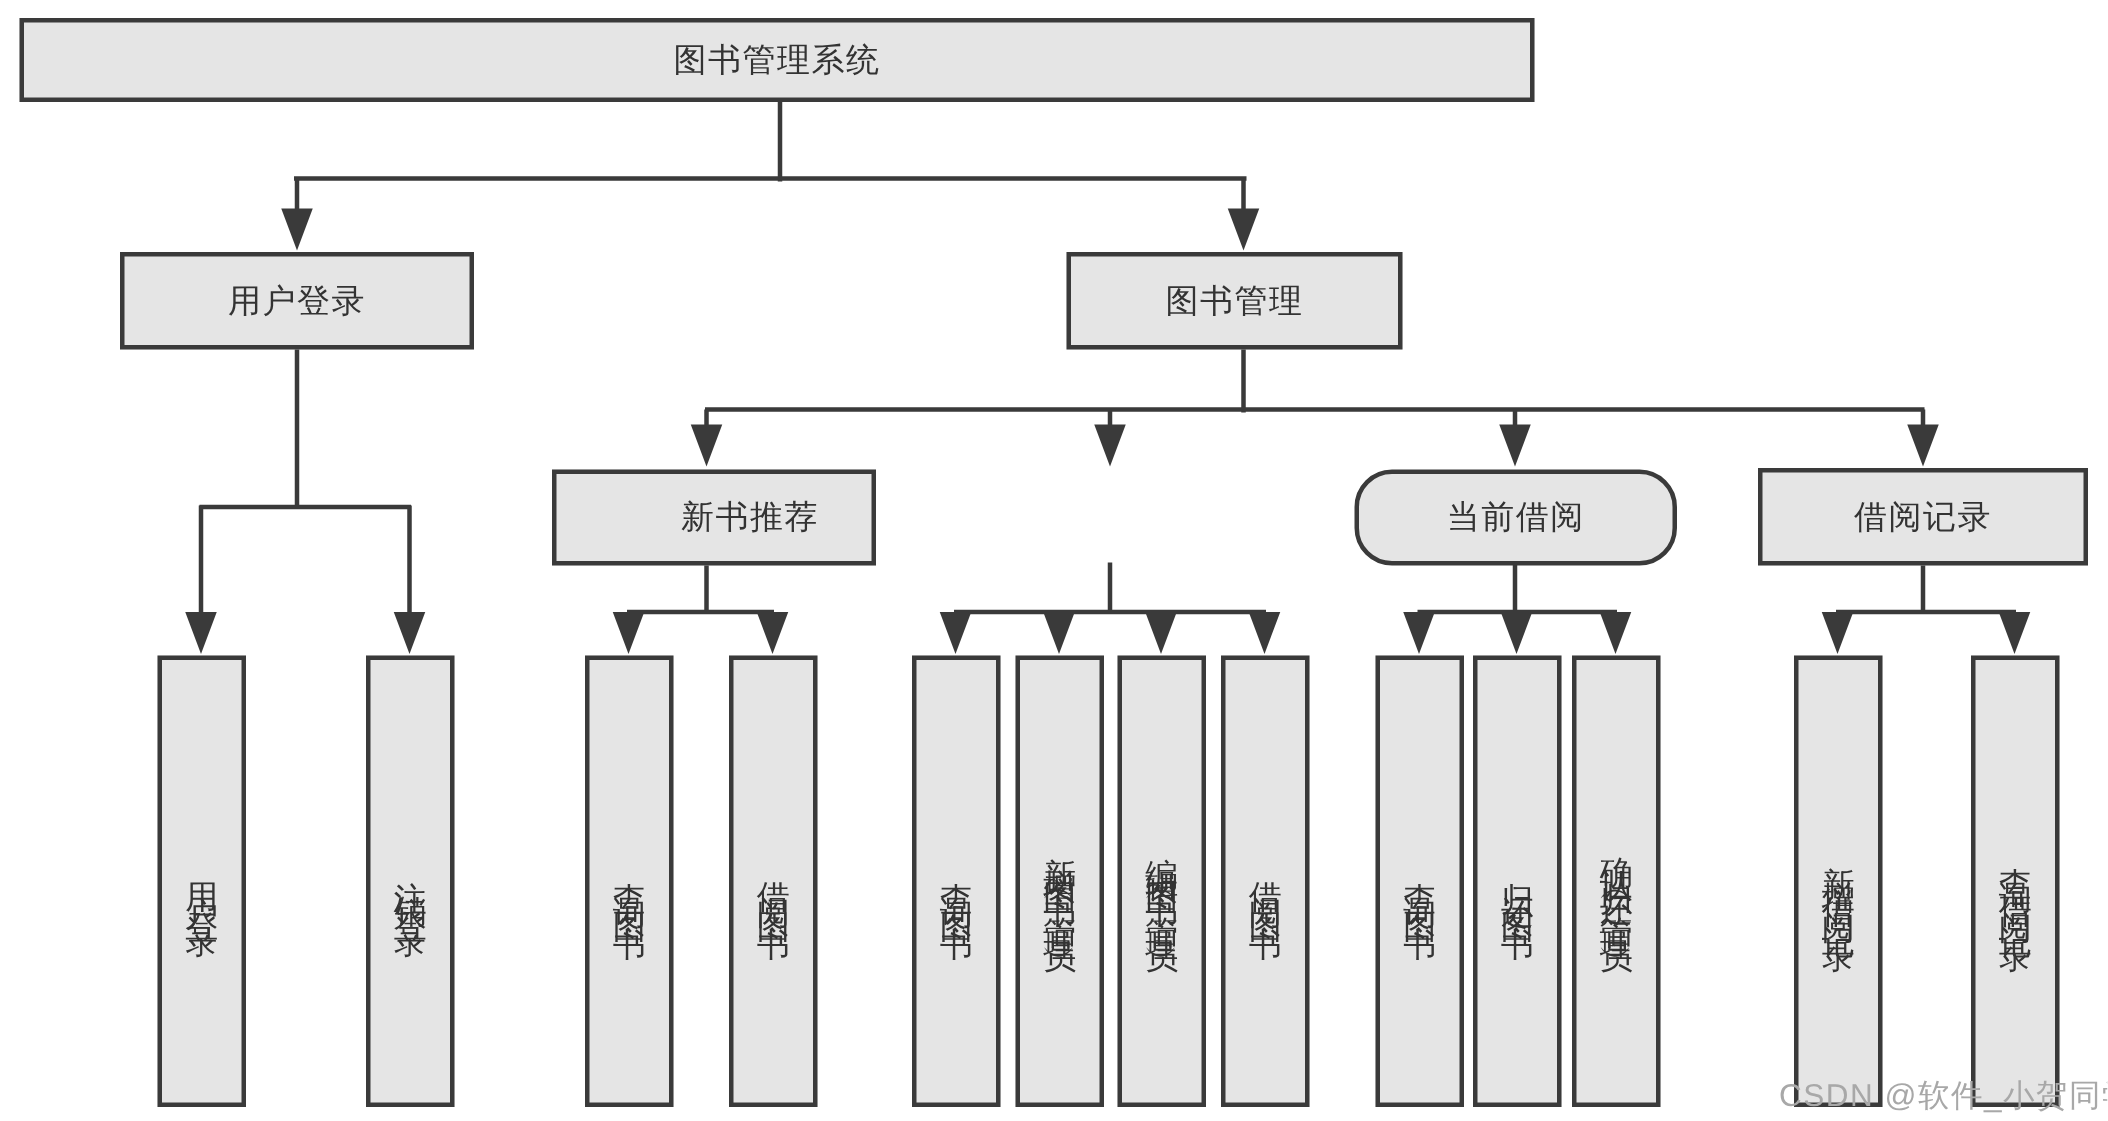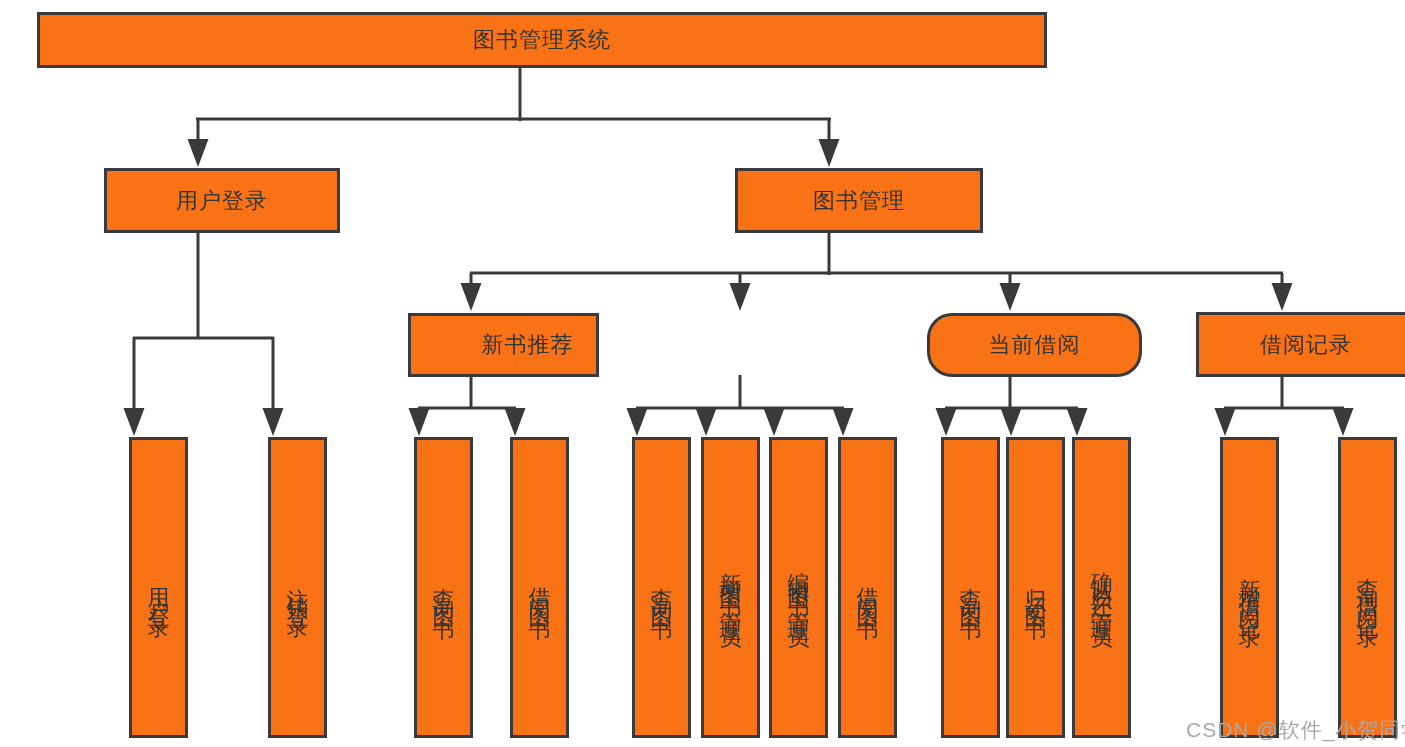--- a/index.html
+++ b/index.html
@@ -17,26 +17,25 @@
     overflow:hidden;
   }
   .connectors{
     position:absolute;left:0;top:0;width:1405px;height:747px;
     z-index:1;
   }
   .node{
     position:absolute;
     box-sizing:border-box;
     border:3px solid var(--line);
-    background:#f97316;
+    background:#e5e5e5;
     display:flex;align-items:center;justify-content:center;
     font-size:22px;color:var(--text);
     letter-spacing:1px;
     z-index:2;
-    margin-left:24px;
   }
   .leaf{
     writing-mode:vertical-rl;
     text-orientation:mixed;
     letter-spacing:10px;
     font-size:22px;
     line-height:1;
     padding-top:4px;
   }
   .leaf.long{letter-spacing:8px;}
@@ -95,23 +94,23 @@
              M935.5 408 h21 L946 436 Z
              M1000.5 408 h21 L1011 436 Z
              M1066.5 408 h21 L1077 436 Z
              M1214.5 408 h21 L1225 436 Z
              M1332.5 408 h21 L1343 436 Z" fill="#3a3a3a" stroke="none"></path>
   </svg>
 
   <div class="node" style="left:13px;top:12px;width:1010px;height:56px;">图书管理系统</div>
 
   <div class="node" style="left:80px;top:168px;width:236px;height:65px;">用户登录</div>
-  <div class="node" style="left:711px;top:168px;width:248px;height:65px;font-family:Liberation Serif, serif;">图书管理</div>
+  <div class="node" style="left:711px;top:168px;width:224px;height:65px;font-family:Liberation Serif, serif;">图书管理</div>
 
-  <div class="node" style="left:384px;top:313px;width:191px;height:64px;padding-left:48px;">新书推荐</div>
+  <div class="node" style="left:368px;top:313px;width:216px;height:64px;padding-left:48px;">新书推荐</div>
   <div class="node" style="left:903px;top:313px;width:215px;height:64px;border-radius:25px;">当前借阅</div>
   <div class="node" style="left:1172px;top:312px;width:220px;height:65px;">借阅记录</div>
 
   <div class="node leaf" style="left:105px;top:437px;width:59px;height:301px;">用户登录</div>
   <div class="node leaf" style="left:244px;top:437px;width:59px;height:301px;">注销登录</div>
 
   <div class="node leaf" style="left:390px;top:437px;width:59px;height:301px;">查询图书</div>
   <div class="node leaf" style="left:486px;top:437px;width:59px;height:301px;">借阅图书</div>
 
   <div class="node leaf" style="left:608px;top:437px;width:59px;height:301px;">查询图书</div>

